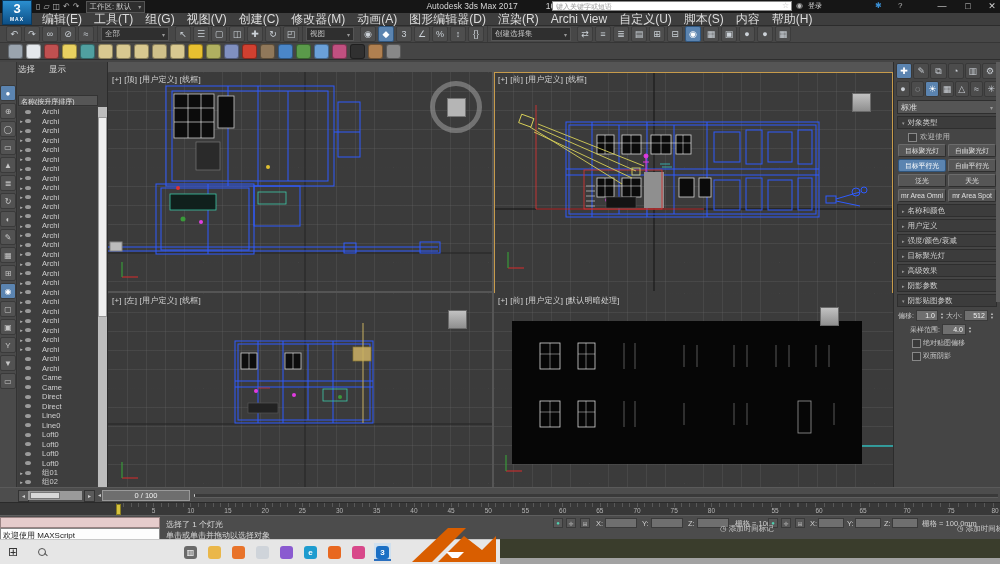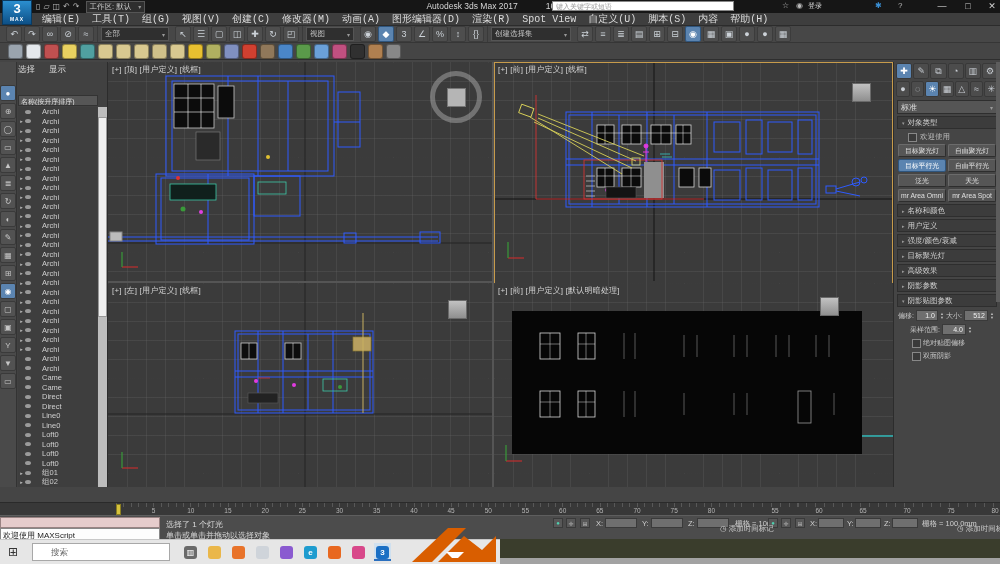--- a/index.html
+++ b/index.html
@@ -12,29 +12,29 @@
   #applogo{left:2px;top:0;width:30px;height:25px;background:linear-gradient(#2b8fd0,#0d4f86);
            z-index:5;color:#fff;text-align:center;line-height:16px;font-weight:bold;font-size:13px;
            border:1px solid #0a3a60;box-sizing:border-box;}
   #applogo small{display:block;font-size:5px;line-height:4px;letter-spacing:1px;}
   .qa{display:flex;align-items:center;margin-left:36px;gap:3px;}
   .qa span{font-size:8px;color:#b9b9b9;cursor:default;}
   #wsdd{display:flex;align-items:center;background:#2e2e2e;border:1px solid #555;height:10px;
         padding:0 3px;font-size:7.5px;color:#c8c8c8;gap:4px;}
   #titletext{position:absolute;left:0;right:0;top:1px;text-align:center;font-size:8.5px;color:#d6d6d6;pointer-events:none;}
   #titletext b{font-weight:normal;margin-left:28px;}
-  #tsearch{position:absolute;left:552px;top:1px;width:182px;height:10px;background:#fff;border:1px solid #888;
+  #tsearch{position:absolute;left:552px;top:1px;width:240px;height:10px;background:#fff;border:1px solid #888;
            font-size:7px;color:#333;padding:0 3px;box-sizing:border-box;text-decoration:underline;}
   #tsearch::placeholder{color:#999;}
   .tbarico{position:absolute;top:1px;font-size:8px;color:#bbb;}
   .winbtn{position:absolute;top:0;width:20px;height:12px;text-align:center;font-size:9px;color:#cfcfcf;line-height:12px;}
   
   #menubar{left:0;top:13px;width:1000px;height:13px;background:#3e3e3e;border-bottom:1px solid #2c2c2c;
            display:flex;align-items:center;padding-left:36px;box-sizing:border-box;}
-  .mitem{font-size:10px;color:#dcdcdc;padding:4px 6px;white-space:nowrap;font-family:Liberation Mono, monospace;}
+  .mitem{font-size:12px;color:#dcdcdc;padding:4px 6px;white-space:nowrap;}
   
   #tb1{left:0;top:26px;width:1000px;height:17px;background:#474747;border-bottom:1px solid #363636;
        display:flex;align-items:center;padding-left:3px;box-sizing:border-box;}
   #tb2{left:0;top:43px;width:1000px;height:17px;background:#454545;border-bottom:1px solid #2e2e2e;
        display:flex;align-items:center;padding-left:6px;box-sizing:border-box;}
   .tgrp{display:flex;align-items:center;border-right:1px solid #3a3a3a;padding:0 2px;}
   .ti{width:14px;height:14px;margin:0 1px;display:flex;align-items:center;justify-content:center;
       font-size:9px;color:#ccd2d8;background:#4e4e4e;border:1px solid #3c3c3c;border-radius:2px;}
   .ti.on{background:#5b84b0;color:#fff;border-color:#2f557d;}
   .tbdd{display:flex;align-items:center;justify-content:space-between;background:#2f2f2f;border:1px solid #555;
@@ -61,21 +61,21 @@
   #xvthumb{position:absolute;left:0;top:10px;width:9px;height:200px;background:#efefef;border:1px solid #999;box-sizing:border-box;}
   #xvup{position:absolute;left:98px;top:45px;width:9px;height:9px;background:#ddd;color:#555;font-size:5px;text-align:center;line-height:9px;}
   
   #vpArea{left:108px;top:62px;width:785px;height:425px;background:#555;}
   .vp{position:absolute;background-color:#3b3b3b;overflow:hidden;
       background-image:
         linear-gradient(to right,rgba(100,100,100,.30) 1px,transparent 1px),
         linear-gradient(to bottom,rgba(100,100,100,.30) 1px,transparent 1px),
         linear-gradient(to right,rgba(15,15,15,.40) 1px,transparent 1px),
         linear-gradient(to bottom,rgba(15,15,15,.40) 1px,transparent 1px);
-      background-size:19px 19px,19px 19px,95px 95px,95px 95px;}
+      background-size:19px 19px,19px 19px,95px 95px,95px 95px;margin-top:10px;}
   .vp.active{outline:1px solid #c79b4b;outline-offset:-1px;}
   .vplabel{position:absolute;left:4px;top:2px;font-size:8px;color:#d4d4d4;z-index:3;letter-spacing:0.2px;}
   .vcube{position:absolute;width:17px;height:17px;background:linear-gradient(#c2c2c2,#8f8f8f);
          border:1px solid #6a6a6a;z-index:3;}
   .vcring{position:absolute;width:42px;height:42px;border:5px solid rgba(160,160,160,.55);border-radius:50%;
           z-index:3;display:flex;align-items:center;justify-content:center;}
   .vcring div{width:17px;height:17px;background:#b5b5b5;border:1px solid #777;}
   svg{display:block;}
   
   #cmdpanel{left:893px;top:62px;width:107px;height:425px;background:#454545;border-left:1px solid #2c2c2c;box-sizing:border-box;}
@@ -186,21 +186,21 @@
 
   <span class="mitem">编辑(E)</span>
       <span class="mitem">工具(T)</span>
       <span class="mitem">组(G)</span>
       <span class="mitem">视图(V)</span>
       <span class="mitem">创建(C)</span>
       <span class="mitem">修改器(M)</span>
       <span class="mitem">动画(A)</span>
       <span class="mitem">图形编辑器(D)</span>
       <span class="mitem">渲染(R)</span>
-      <span class="mitem">Spot View</span>
+      <span class="mitem">Archi View</span>
       <span class="mitem">自定义(U)</span>
       <span class="mitem">脚本(S)</span>
       <span class="mitem">内容</span>
       <span class="mitem">帮助(H)</span>
     </div>
 
   <div class="abs" id="tb1">
     <div class="tgrp">
 
     <span class="ti">↶</span>
@@ -933,20 +933,31 @@
       <span class="cb"></span>
       <span>绝对贴图偏移</span>
     </div>
     <div class="prow" style="margin-left:18px;">
       <span class="cb"></span>
       <span>双面阴影</span>
     </div>
     <div id="cpscroll"></div>
   </div>
 
+  <div class="abs" id="sliderrow">
+    <span class="sarr" style="left:18px;">◂</span>
+    <div id="xhtrack">
+        <div id="xhthumb"></div>
+      </div>
+    <span class="sarr" style="left:84px;">▸</span>
+    <span class="sarr" style="left:95px;background:#4d4d4d;border:none;">◂</span>
+    <div id="tslider">0 / 100</div>
+    <span class="sarr" style="left:191px;background:#4d4d4d;border:none;">▸</span>
+    <div id="tstrack"></div>
+  </div>
 
   <div class="abs" id="trackbar">
     <div id="tticksA"></div>
     <div id="tticksB"></div>
     <div id="tmark"></div>
     <div id="rulerA">
 
     <span>5</span>
         <span>10</span>
         <span>15</span>
@@ -1004,21 +1015,20 @@
     <span class="coordlbl" style="left:922px;">栅格 = 100.0mm</span>
 
     <span class="ttag" style="left:688px;">◷ <span>添加时间标记</span></span>
     <span class="ttag" style="left:925px;">◷ <span>添加时间标记</span></span>
   </div>
 
   <div class="abs" id="bottombar">
     <div id="taskbar">
       <span id="startbtn">⊞</span>
       <div id="maglass"></div>
-      <input id="tbsearch" placeholder="搜索" style="">
       <div id="appicons">
 
           <span class="appi">
             <span class="sw" style="background: rgb(106, 106, 106);">▥</span>
           </span>
 
           <span class="appi">
             <span class="sw" style="background: rgb(234, 183, 74);"></span>
           </span>
 

